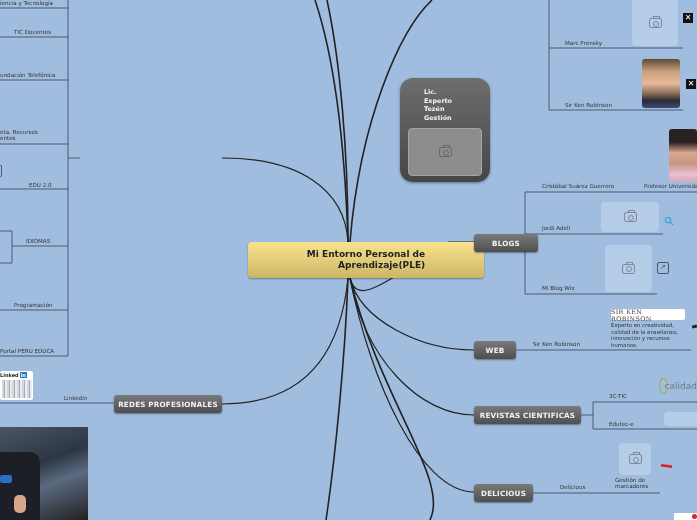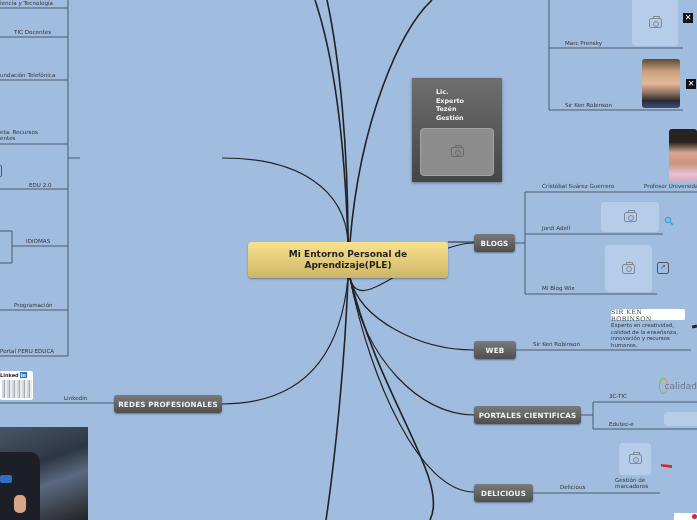--- a/index.html
+++ b/index.html
@@ -2,45 +2,45 @@
 <html><head>
 <meta charset="utf-8">
 <style>
   * { box-sizing: border-box; margin: 0; padding: 0; }
   html, body { width: 697px; height: 520px; overflow: hidden; }
   body { background: #a0bde0; font-family: "DejaVu Sans", sans-serif; position: relative; }
   #canvas { position: absolute; left: 0; top: 0; width: 697px; height: 520px; }
   svg.links { position: absolute; left: 0; top: 0; width: 697px; height: 520px; }
   .abs { position: absolute; }
   .central {
-    left: 248px; top: 242px; width: 200px; height: 36px;
+    left: 248px; top: 242px; width: 236px; height: 36px;
     background: linear-gradient(#f9e38e, #ccb566);
     border-radius: 4px; box-shadow: 0 1px 2px rgba(0,0,0,.35);
     display: flex; align-items: center; justify-content: center;
-    text-align: center; font-size: 9px; font-weight: bold; color: #222; line-height: 11px;
+    text-align: right; font-size: 9px; font-weight: bold; color: #222; line-height: 11px;
   }
   .topic {
     height: 18px; padding: 0 8px;
     background: linear-gradient(#7a7a7a, #4e4e4e);
     border-radius: 3px; box-shadow: 0 1px 2px rgba(0,0,0,.4);
     color: #f2f2f2; font-size: 7.2px; font-weight: bold; letter-spacing: .2px;
     display: flex; align-items: center; justify-content: center; white-space: nowrap;
   }
   .label { font-size: 5.6px; color: #333; white-space: nowrap; }
   .photo {
     background: #b6cdea; border-radius: 4px;
     display: flex; align-items: center; justify-content: center;
   }
   .cam { width: 13px; height: 10px; border: 1.2px solid #7f8a99; border-radius: 2px; position: relative; }
   .cam::before { content:""; position:absolute; left:3px; top:-3px; width:5px; height:2px; border:1.2px solid #7f8a99; border-bottom:none; border-radius:1px 1px 0 0; }
   .cam::after { content:""; position:absolute; left:3px; top:1.5px; width:4px; height:4px; border:1.2px solid #7f8a99; border-radius:50%; }
   .xicon { width: 10px; height: 10px; background: #111; color: #fff; font-size: 8px; line-height: 10px; text-align: center; font-weight: bold; }
   .author {
-    left: 412px; top: 78px; width: 90px; height: 104px;
-    background: linear-gradient(#6e6e6e, #454545); border-radius: 0;
+    left: 400px; top: 78px; width: 90px; height: 104px;
+    background: linear-gradient(#6e6e6e, #454545); border-radius: 13px;
     box-shadow: 0 1px 3px rgba(0,0,0,.4);
   }
   .author .name { position:absolute; left: 24px; top: 10px; color:#f5f5f5; font-size: 6.4px; font-weight:bold; line-height: 8.5px; }
   .author .frame { position:absolute; left: 8px; top: 50px; width: 74px; height: 48px; background:#8d8d8d; border:1px solid #a4a4a4; border-radius:4px; display:flex; align-items:center; justify-content:center; }
   .author .frame .cam, .author .frame .cam::before, .author .frame .cam::after { border-color:#6a6a6a; }
   .face { border-radius: 3px; overflow: hidden; }
   .desc { font-size: 5.4px; color: #333; line-height: 6.6px; }
 </style>
 </head>
 <body>
@@ -156,21 +156,21 @@
   <div class="abs photo" style="left:632px;top:0;width:46px;height:46px;border-radius:0 0 4px 4px;">
     <div class="cam"></div>
   </div>
   <div class="abs xicon" style="left:683px;top:13px;">✕</div>
   <div class="abs label" style="left:565px;top:40px;">Marc Prensky</div>
 
   <div class="abs face" style="left:642px;top:59px;width:38px;height:49px;background:linear-gradient(#5b4a3a 0%,#c9a07a 25%,#e6b99a 50%,#8a6e5a 70%,#2a2a33 85%,#3c4c7a 100%);"></div>
   <div class="abs xicon" style="left:686px;top:79px;">✕</div>
   <div class="abs label" style="left:565px;top:102px;">Sir Ken Robinson</div>
 
-  <div class="abs topic" style="left:474px;top:234px;width:41px;">BLOGS</div>
+  <div class="abs topic" style="left:474px;top:234px;width:64px;">BLOGS</div>
 
   <div class="abs face" style="left:669px;top:129px;width:28px;height:53px;background:linear-gradient(#2a2220 0%,#2a2220 25%,#d9a890 45%,#c89580 65%,#e8c0d0 85%,#d8a8c0 100%);"></div>
   <div class="abs label" style="left:542px;top:183px;">Cristóbal Suárez Guerrero</div>
   <div class="abs label" style="left:644px;top:183px;">Profesor Universidad</div>
 
   <div class="abs photo" style="left:601px;top:202px;width:58px;height:30px;">
     <div class="cam"></div>
   </div>
   <div class="abs" style="left:664px;top:211px;width:10px;height:10px;">
     <svg width="10" height="10" viewBox="0 0 10 10">
@@ -190,21 +190,21 @@
   <div class="abs" style="left:611px;top:309px;width:74px;height:11px;background:#fff;border-radius:2px;display:flex;align-items:center;justify-content:center;font-family:'DejaVu Serif',serif;font-size:6.3px;color:#444;letter-spacing:.4px;">SIR KEN ROBINSON</div>
   <div class="abs desc" style="left:611px;top:322px;">
     <div>Experto en creatividad,</div>
     <div>calidad de la enseñanza,</div>
     <div>innovación y recursos</div>
     <div>humanos.</div>
   </div>
   <div class="abs" style="left:692px;top:325px;width:5px;height:3px;background:#222;transform:rotate(-15deg);"></div>
   <div class="abs label" style="left:533px;top:341px;">Sir Ken Robinson</div>
 
-  <div class="abs topic" style="left:474px;top:406px;width:107px;">PORTALES CIENTIFICAS</div>
+  <div class="abs topic" style="left:474px;top:406px;width:107px;">REVISTAS CIENTIFICAS</div>
   <div class="abs" style="left:659px;top:374px;width:38px;height:24px;display:flex;align-items:center;">
     <div style="width:9px;height:16px;border:1.5px solid #8fb14a;border-right-color:#e59a34;border-radius:50%;"></div>
     <span style="font-size:9px;color:#6b7a8c;margin-left:-3px;">calidad</span>
   </div>
   <div class="abs label" style="left:609px;top:393px;">3C-TIC</div>
   <div class="abs photo" style="left:664px;top:412px;width:33px;height:14px;border-radius:4px 0 0 4px;"></div>
   <div class="abs label" style="left:609px;top:421px;">Edutec-e</div>
 
   <div class="abs topic" style="left:474px;top:484px;width:59px;">DELICIOUS</div>
   <div class="abs photo" style="left:619px;top:443px;width:32px;height:32px;">

